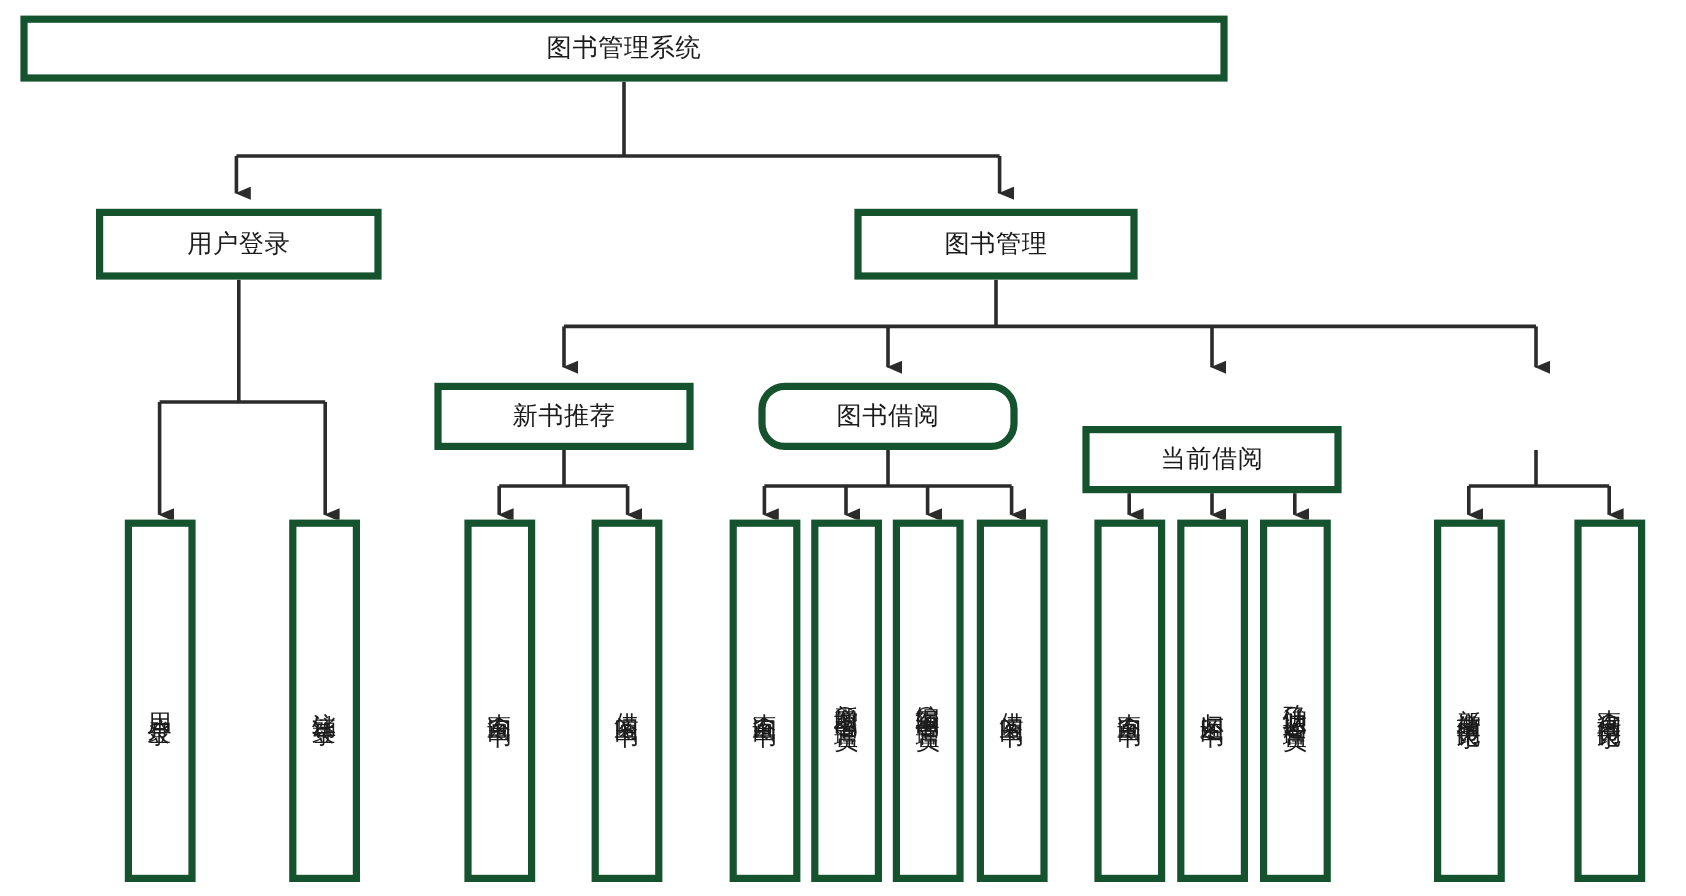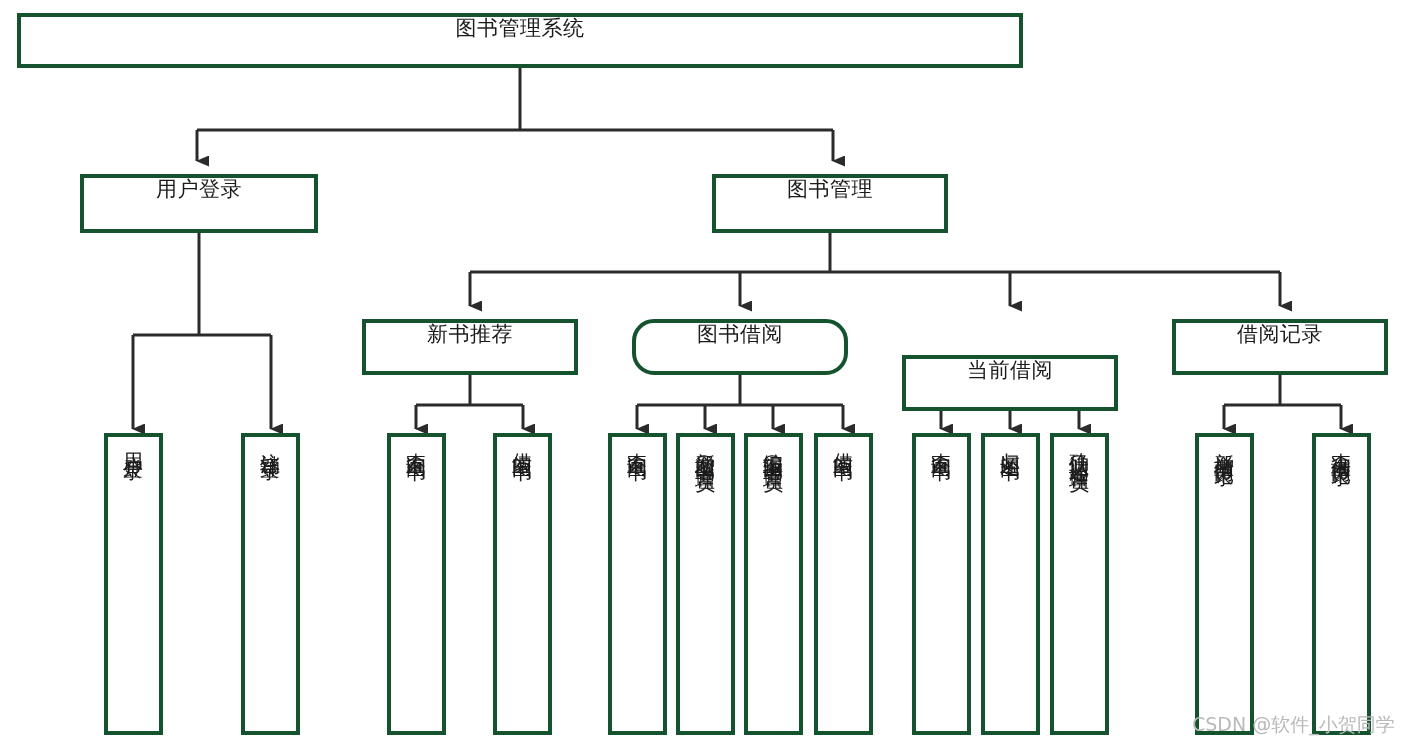--- a/index.html
+++ b/index.html
@@ -22,23 +22,23 @@
     left: 0;
     top: 0;
     width: 1405px;
     height: 747px;
     pointer-events: none;
   }
   .node {
     position: absolute;
     box-sizing: border-box;
     background: #ffffff;
-    border: 4px solid #14532d;
+    border: 6px solid #14532d;
     display: flex;
-    align-items: flex-start;
+    align-items: center;
     justify-content: center;
     color: #1b1b1b;
     z-index: 2;
   }
   .node.horiz {
     font-size: 21px;
     letter-spacing: 0.5px;
     line-height: 1.1;
   }
   .node.vert {
@@ -130,23 +130,20 @@
 
   <div class="node horiz" style="left:712px; top:174px; width:236px; height:59px;">
     <span>图书管理</span>
   </div>
   <div class="node horiz" style="left:632px; top:319px; width:216px; height:56px;border-radius:22px;">
     <span>图书借阅</span>
   </div>
   <div class="node horiz" style="left:902px; top:319px; width:216px; height:56px;margin-top:36px;">
     <span>当前借阅</span>
   </div>
-  <div class="node horiz" style="left:1172px; top:319px; width:216px; height:56px;">
-    <span>借阅记录</span>
-  </div>
 
   <div class="node vert" style="left:104px; top:433px; width:59px; height:302px;">
     <span class="vtext">用户登录</span>
   </div>
   <div class="node vert" style="left:241px; top:433px; width:59px; height:302px;">
     <span class="vtext">注销登录</span>
   </div>
 
   <div class="node vert" style="left:387px; top:433px; width:59px; height:302px;">
     <span class="vtext">查询图书</span>
@@ -178,15 +175,14 @@
     <span class="vtext">确认归还（管理员）</span>
   </div>
 
   <div class="node vert" style="left:1195px; top:433px; width:59px; height:302px;">
     <span class="vtext">新增借阅记录</span>
   </div>
   <div class="node vert" style="left:1312px; top:433px; width:59px; height:302px;">
     <span class="vtext">查询借阅记录</span>
   </div>
 
-  <div class="watermark">CSDN @软件_小贺同学</div>
 
 </div>
 
 </body></html>

